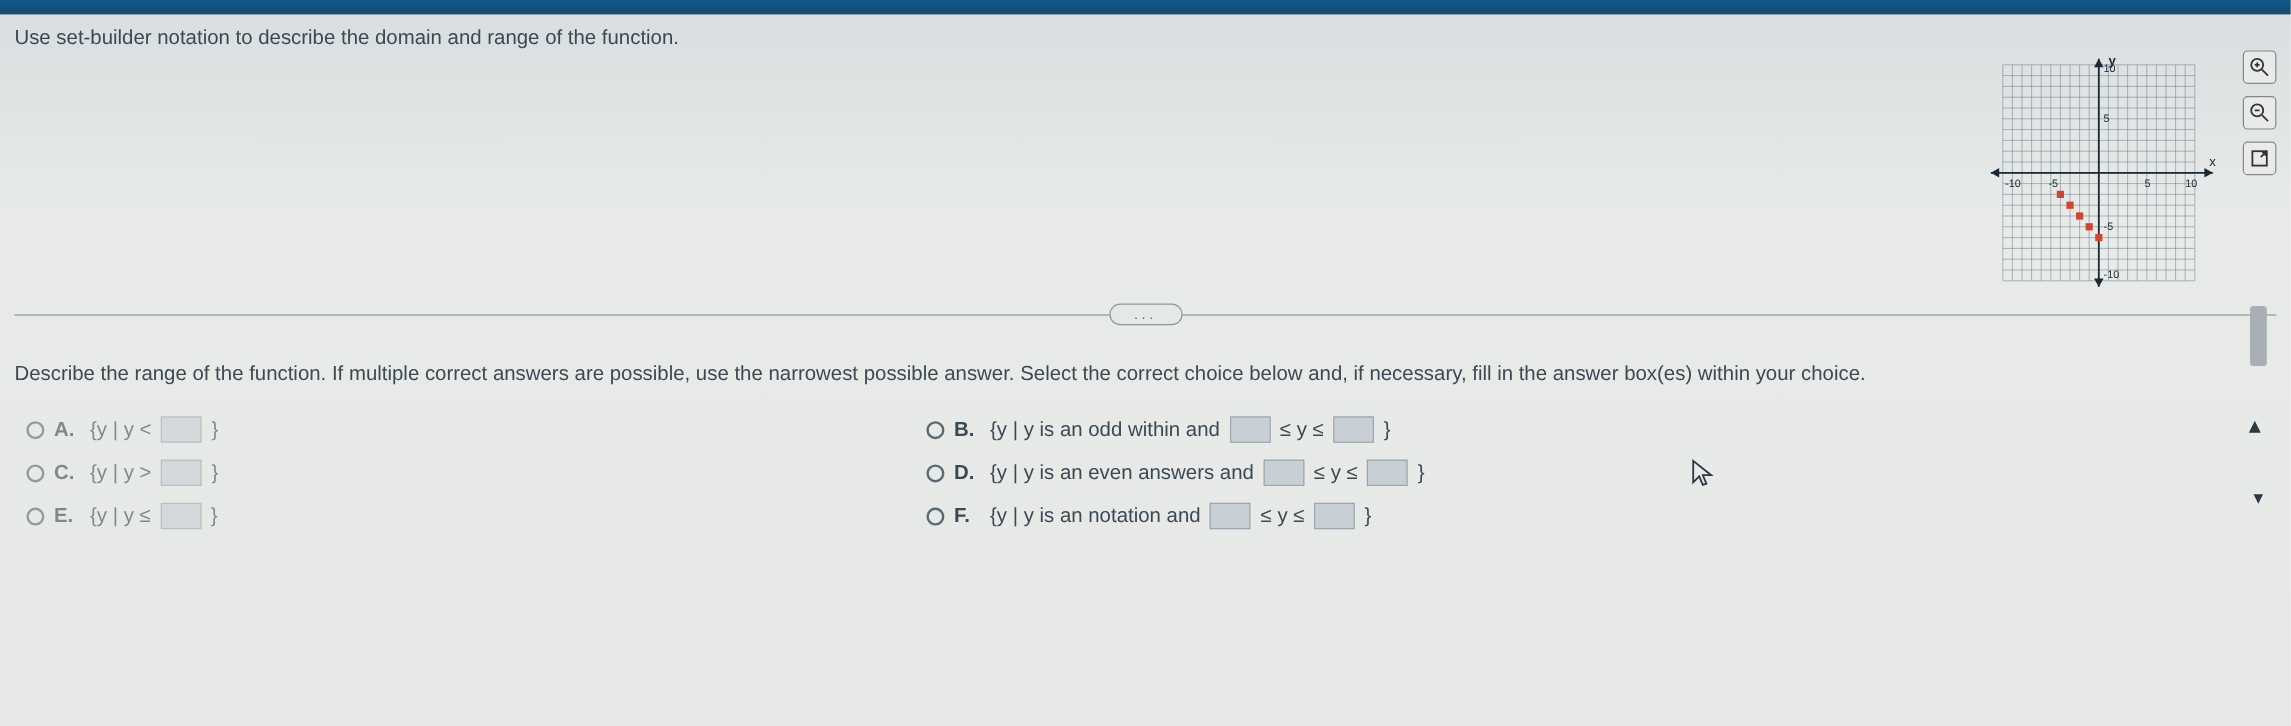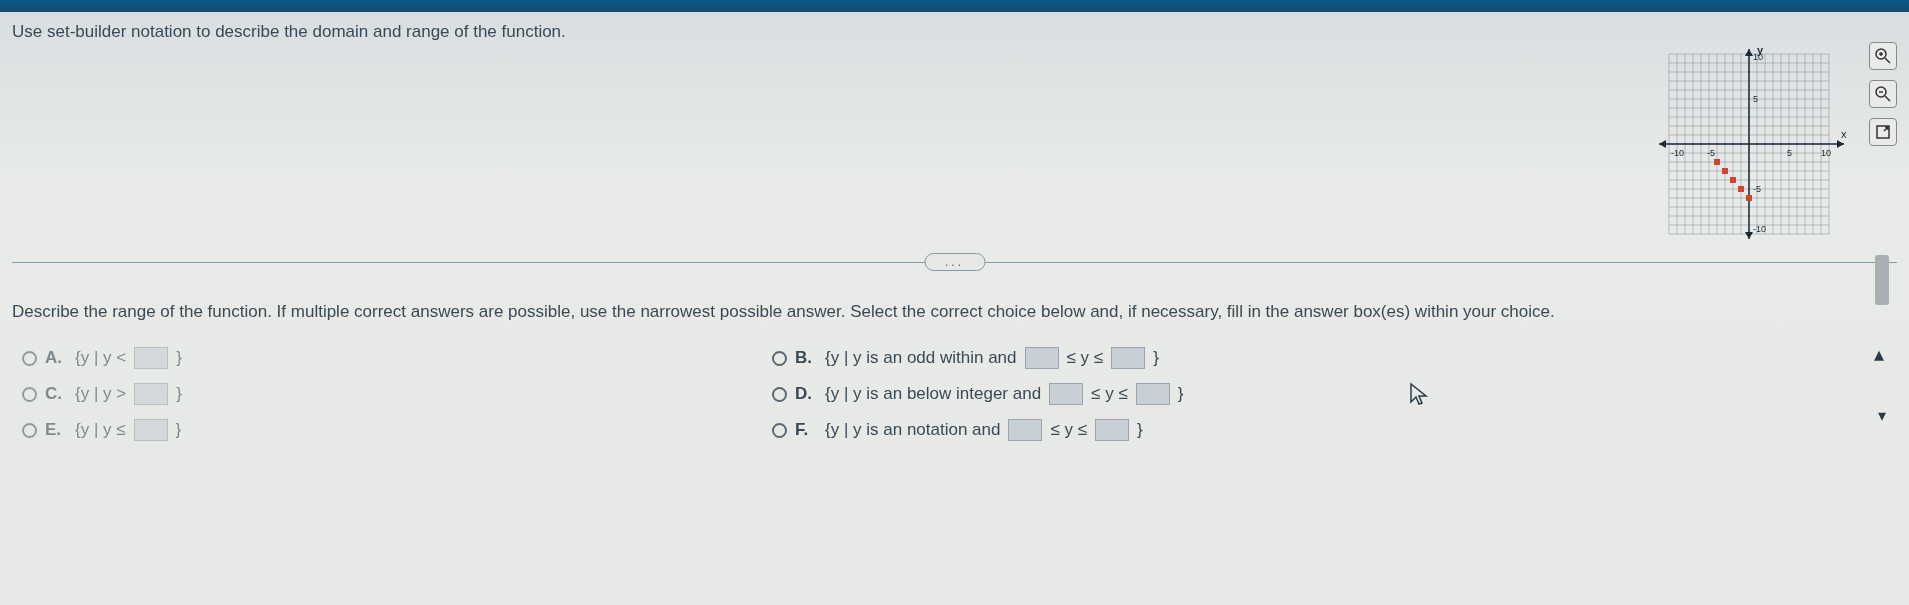--- a/index.html
+++ b/index.html
@@ -317,21 +317,21 @@
           <span class="input-box"></span>
           <span>≤ y ≤</span>
           <span class="input-box"></span>
           <span>}</span>
         </span>
       </div>
       <div class="option">
         <span class="radio"></span>
         <span class="option-label">D.</span>
         <span class="option-text">
-          <span>{y | y is an below integer and</span>
+          <span>{y | y is an even answers and</span>
           <span class="input-box"></span>
           <span>≤ y ≤</span>
           <span class="input-box"></span>
           <span>}</span>
         </span>
       </div>
       <div class="option">
         <span class="radio"></span>
         <span class="option-label">F.</span>
         <span class="option-text">

